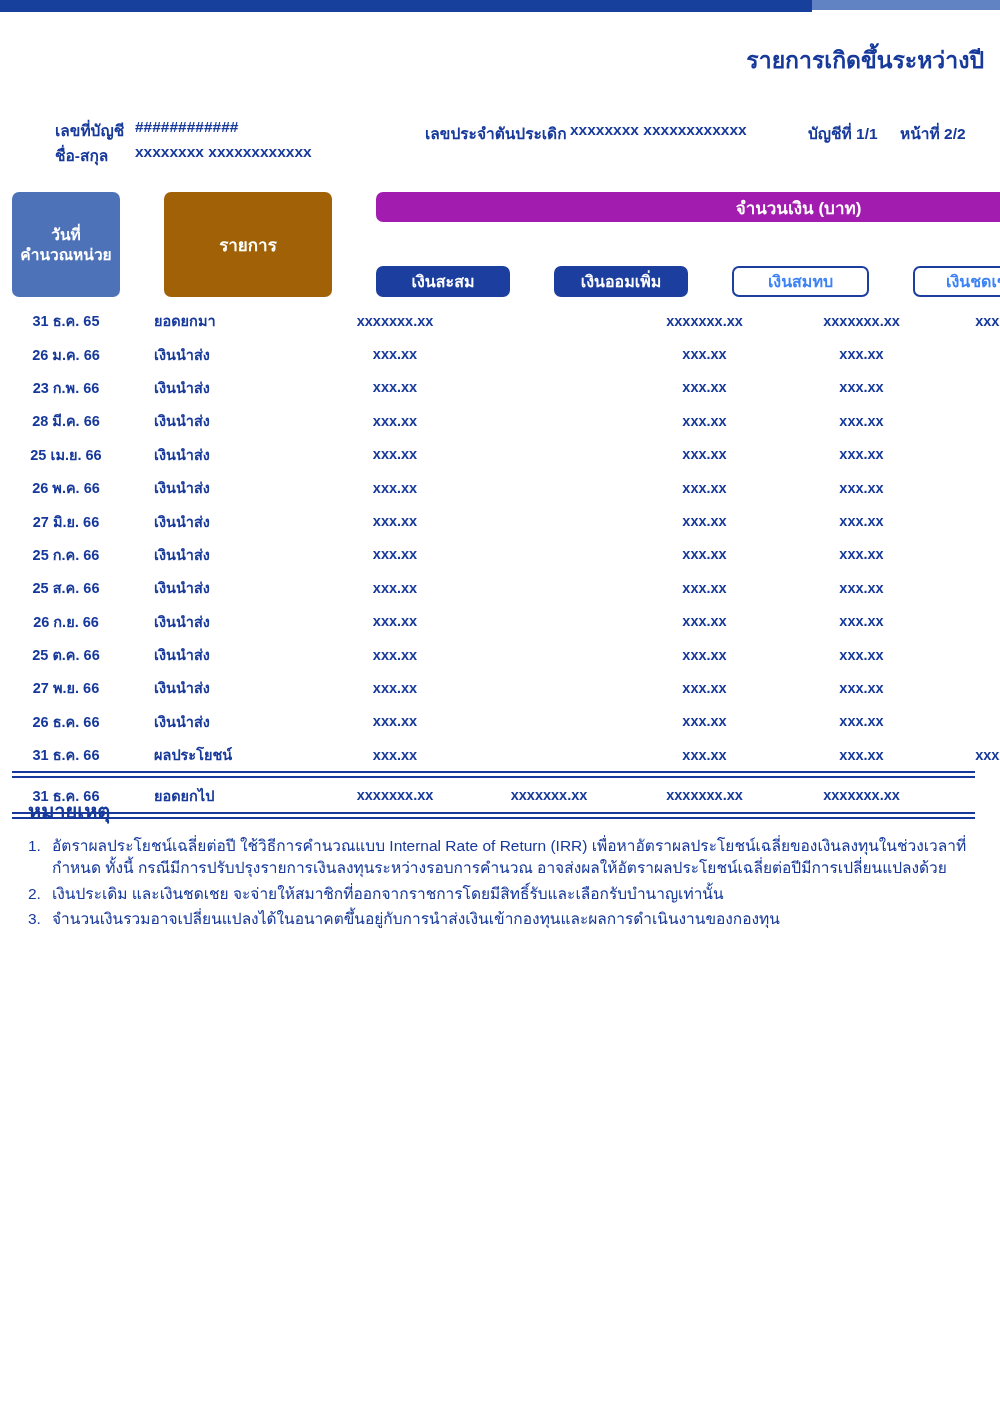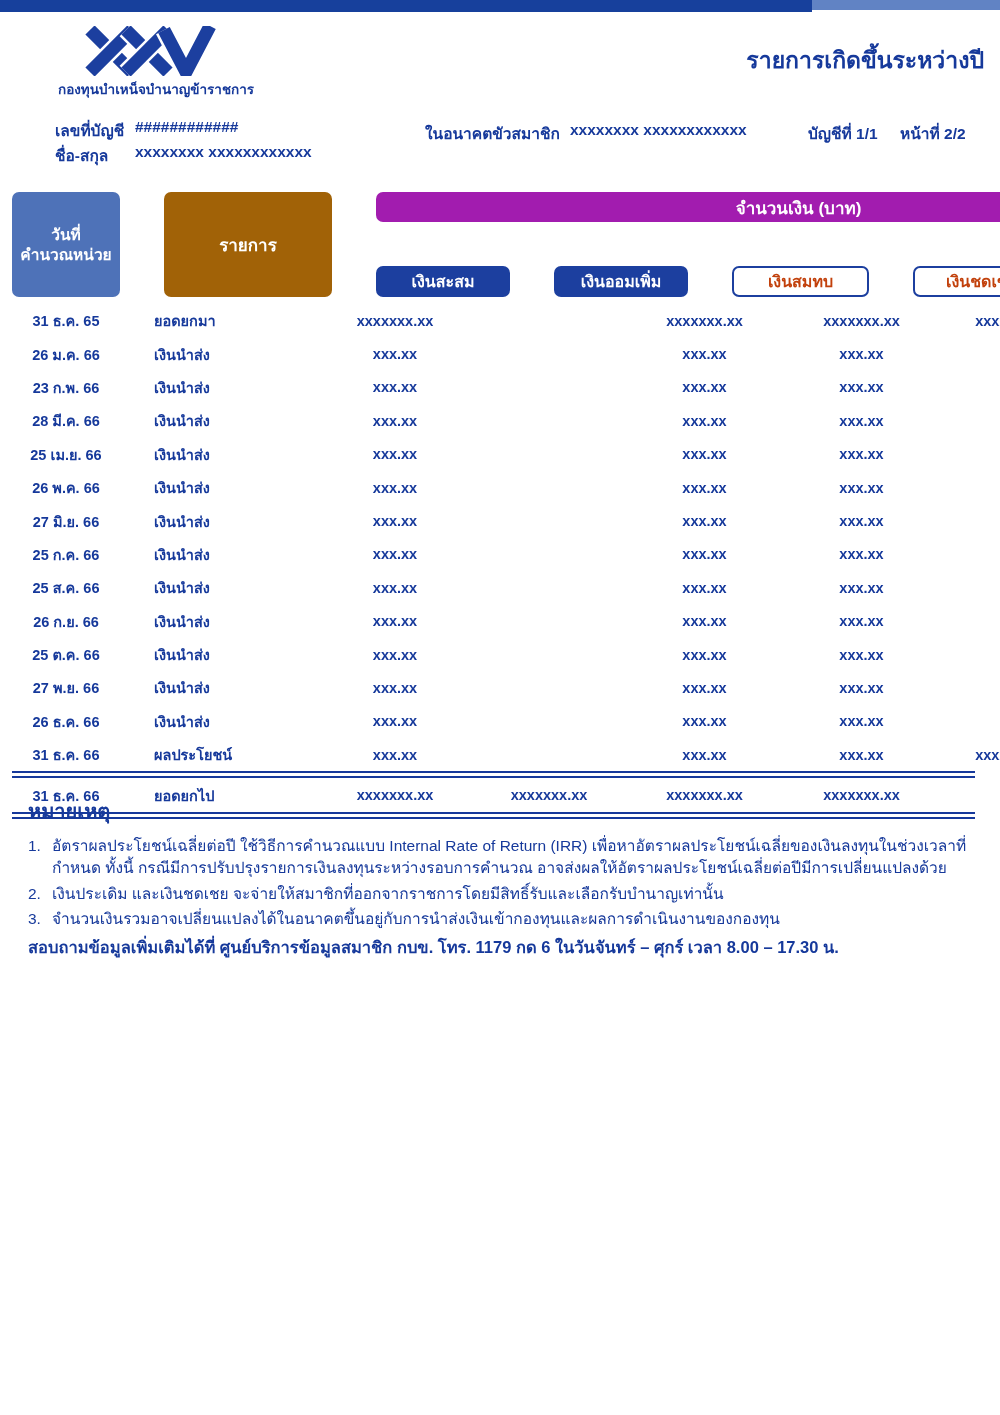--- a/index.html
+++ b/index.html
@@ -33,21 +33,21 @@
   .table { position:absolute; top:192px; left:12px; width:963px; }
   .thead { display:grid; grid-template-columns:108px 168px 134px 134px 137px 137px 127px;
            grid-template-rows:30px 31px; column-gap:3px; row-gap:3px;gap:44px; }
   .hcell { display:flex; align-items:center; justify-content:center; text-align:center;
            border-radius:7px; color:#fff; font-weight:bold; }
   .h-date { grid-column:1; grid-row:1/3; background:#4e72b8; flex-direction:column; line-height:1.25; font-size:15.5px; }
   .h-item { grid-column:2; grid-row:1/3; background:#a16207; font-size:17px; }
   .h-group { grid-column:3/8; grid-row:1; background:#a21caf; font-size:17px; }
   .h-sub { grid-row:2; font-size:16px; }
   .h-fill { background:#1c3f9f; color:#fff; }
-  .h-line { background:#fff; color:#c2410c; border:2.5px solid #1c3f9f; }
+  .h-line { background:#fff; color:#3b82f6; border:2.5px solid #1c3f9f; }
 
   .tbody { margin-top:7px; }
   .trow { display:grid; grid-template-columns:108px 168px 134px 134px 137px 137px 127px;
           column-gap:20px; height:33.4px; align-items:center;
           color:#16399b; font-size:14.5px; font-weight:600; }
   .trow .c-date { text-align:center; }
   .trow .c-item { text-align:left; padding-left:14px; }
   .trow .c-amt  { text-align:center; }
 
   .dbl-line { height:7px; border-top:2px solid #16399b; border-bottom:2px solid #16399b; }
@@ -65,44 +65,28 @@
              font-size:16.5px; font-weight:bold; line-height:1.7; }
 </style>
 </head>
 <body>
 
 <div class="page">
 
   <div class="topbar"></div>
   <div class="topbar-light"></div>
 
-  <div class="logo-wrap">
-    <svg class="logo-mark" width="150" height="50" viewBox="0 0 150 50">
-      <g fill="none" stroke-linecap="butt">
-        <path d="M12,4 L54,46" stroke="#1c3f9f" stroke-width="13"></path>
-        <path d="M54,4 L12,46" stroke="#ffffff" stroke-width="18"></path>
-        <path d="M54,4 L12,46" stroke="#1c3f9f" stroke-width="13"></path>
-        <path d="M48,4 L90,46" stroke="#ffffff" stroke-width="18"></path>
-        <path d="M48,4 L90,46" stroke="#1c3f9f" stroke-width="13"></path>
-        <path d="M90,4 L48,46" stroke="#ffffff" stroke-width="18"></path>
-        <path d="M90,4 L48,46" stroke="#1c3f9f" stroke-width="13"></path>
-        <path d="M86,4 L108,46 L132,0" stroke="#ffffff" stroke-width="18"></path>
-        <path d="M86,4 L108,46 L132,0" stroke="#1c3f9f" stroke-width="13"></path>
-      </g>
-    </svg>
-    <span class="logo-text">กองทุนบำเหน็จบำนาญข้าราชการ</span>
-  </div>
 
   <div class="page-title">รายการเกิดขึ้นระหว่างปี</div>
 
   <div class="acct lbl-acct-no">เลขที่บัญชี</div>
   <div class="acct val-acct-no">############</div>
   <div class="acct lbl-name">ชื่อ-สกุล</div>
   <div class="acct val-name">xxxxxxxx xxxxxxxxxxxx</div>
-  <div class="acct lbl-member">ในอนาคตขัวสมาชิก</div>
+  <div class="acct lbl-member">เลขประจำตันประเดิก</div>
   <div class="acct val-member">xxxxxxxx xxxxxxxxxxxx</div>
   <div class="acct val-acct-page">บัญชีที่ 1/1</div>
   <div class="acct val-page-no">หน้าที่ 2/2</div>
 
   <div class="table">
     <div class="thead">
       <div class="hcell h-date">
         <span>วันที่</span>
         <span>คำนวณหน่วย</span>
       </div>
@@ -269,16 +253,15 @@
       <span class="note-num">2.</span>
       <span class="note-text">เงินประเดิม และเงินชดเชย จะจ่ายให้สมาชิกที่ออกจากราชการโดยมีสิทธิ์รับและเลือกรับบำนาญเท่านั้น</span>
     </div>
     <div class="note-item">
       <span class="note-num">3.</span>
       <span class="note-text">จำนวนเงินรวมอาจเปลี่ยนแปลงได้ในอนาคตขึ้นอยู่กับการนำส่งเงินเข้ากองทุนและผลการดำเนินงานของกองทุน</span>
     </div>
   </div>
 
   <div class="contact">
-    <div>สอบถามข้อมูลเพิ่มเติมได้ที่ ศูนย์บริการข้อมูลสมาชิก กบข. โทร. 1179 กด 6 ในวันจันทร์ – ศุกร์ เวลา 8.00 – 17.30 น.</div>
   </div>
 
 </div>
 
 </body></html>

